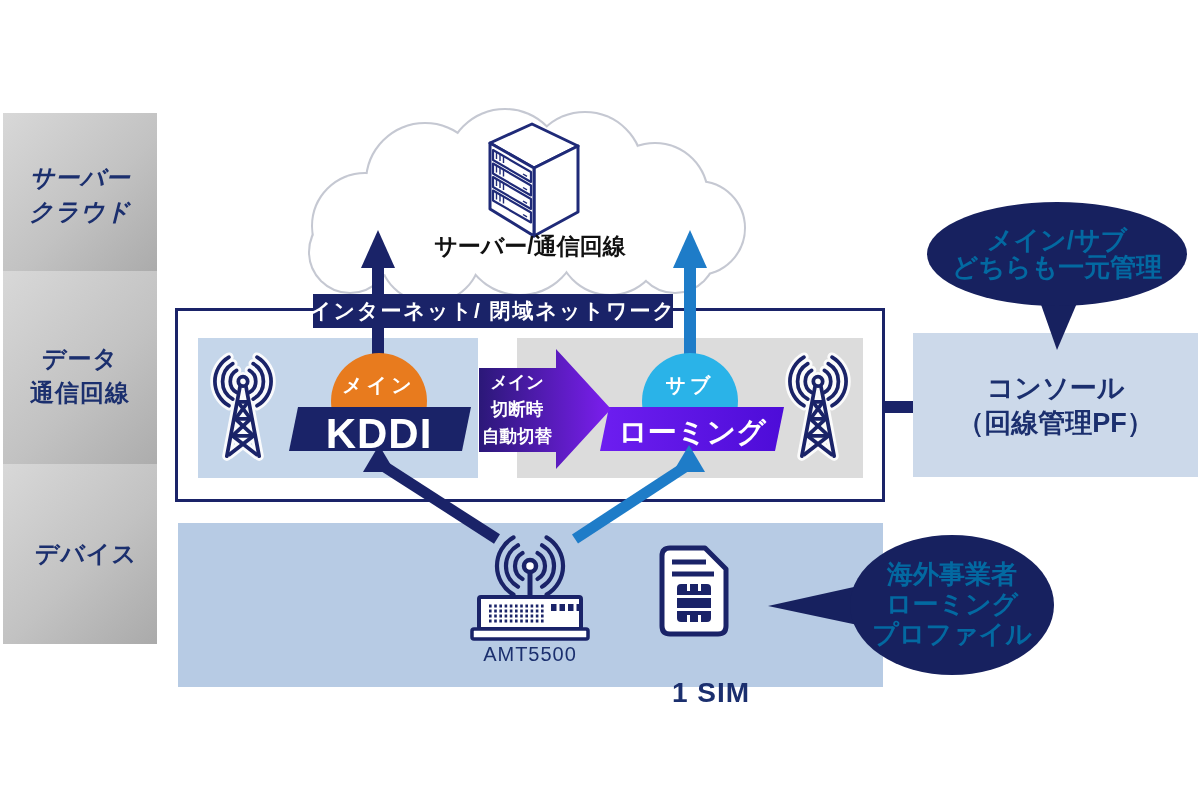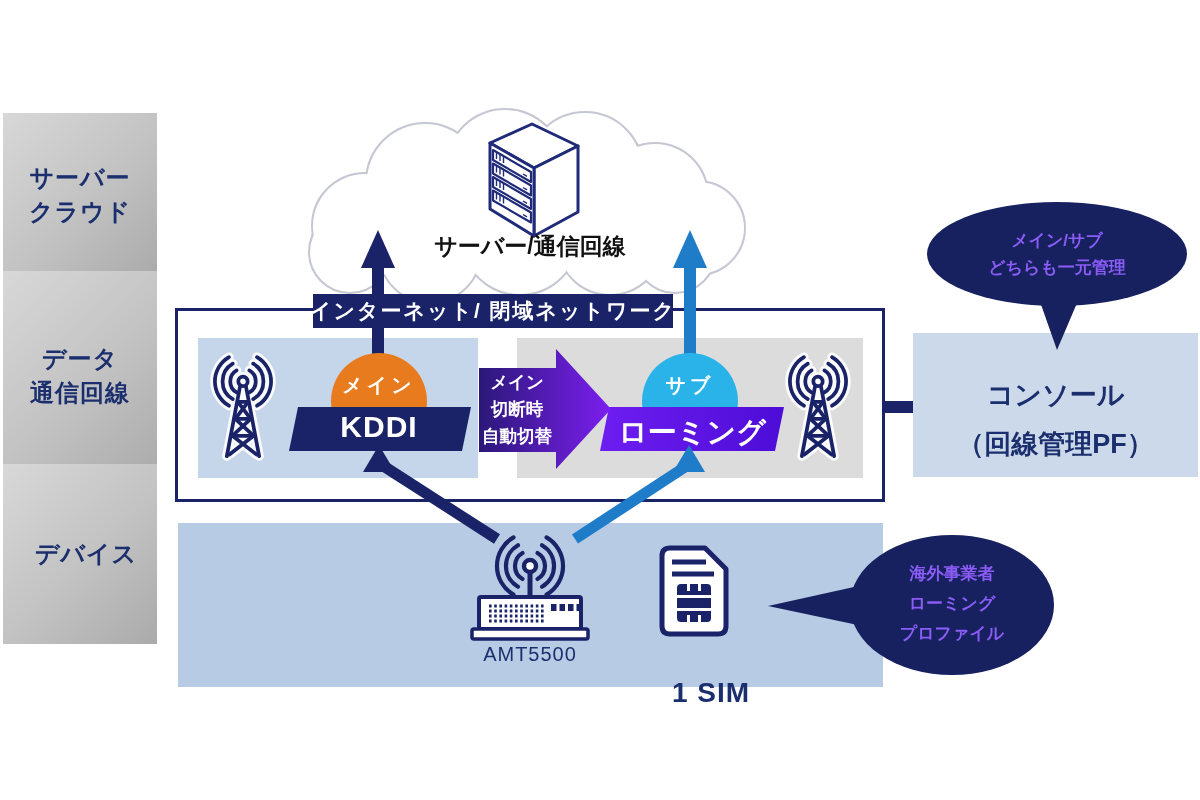--- a/index.html
+++ b/index.html
@@ -26,40 +26,40 @@
   .banner-text{color:#fff;font-weight:bold;font-size:21px;letter-spacing:2px;white-space:nowrap;}
 
   svg.overlay{position:absolute;left:0;top:0;pointer-events:none;}
 
   
   .t{position:absolute;text-align:center;white-space:pre-line;}
   .cloud-label{left:380px;top:231px;width:300px;font-size:23px;font-weight:bold;color:#111;}
   .badge-label{width:100px;font-size:20px;font-weight:bold;color:#fff;letter-spacing:4px;}
   .badge-main{left:329px;top:372px;}
   .badge-sub{left:640px;top:372px;}
-  .carrier-main{left:289px;top:410px;width:180px;font-size:30px;font-weight:bold;color:#fff;letter-spacing:1px;}
+  .carrier-main{left:289px;top:410px;width:180px;font-size:42px;font-weight:bold;color:#fff;letter-spacing:1px;}
   .carrier-sub{left:602px;top:413px;width:180px;font-size:29px;font-weight:bold;color:#fff;}
   .failover-text{left:467px;top:369px;width:100px;font-size:17.5px;font-weight:bold;color:#fff;line-height:27px;}
-  .console-text{left:913px;top:371px;width:285px;font-size:27px;font-weight:bold;color:#1b2f6e;line-height:49px;}
-  .callout-text{font-size:17px;font-weight:bold;color:#8b5cf6;}
+  .console-text{left:913px;top:371px;width:285px;font-size:27px;font-weight:bold;color:#1b2f6e;line-height:35px;}
+  .callout-text{font-size:26px;font-weight:bold;color:#0369a1;}
   .callout-console{left:927px;top:227px;width:260px;line-height:27px;}
   .callout-sim{left:852px;top:559px;width:200px;line-height:30px;}
   .router-label{left:440px;top:643px;width:180px;font-size:20px;font-weight:normal;color:#1b2f6e;letter-spacing:1px;}
   .sim-label{left:631px;top:641px;width:160px;font-size:28px;font-weight:bold;color:#1b2f6e;letter-spacing:1px;margin-top:36px;}
 
   
   .ink{stroke:#1a2368;fill:none;stroke-linecap:round;stroke-linejoin:round;}
   .glow{stroke:#ffffff;fill:none;stroke-linecap:round;stroke-linejoin:round;opacity:.9;}
 </style>
 </head>
 <body>
 
 <div class="stage">
 
-  <div class="abs z1 rail-box" style="top:113px;height:164px;">
+  <div class="abs z1 rail-box" style="top:113px;height:164px;font-style:italic;">
     <div class="rail-label">サーバー
 クラウド</div>
   </div>
   <div class="abs z1 rail-box" style="top:271px;height:210px;">
     <div class="rail-label">データ
 通信回線</div>
   </div>
   <div class="abs z1 rail-box" style="top:464px;height:180px;padding-left:12px;">
     <div class="rail-label">デバイス</div>
   </div>

